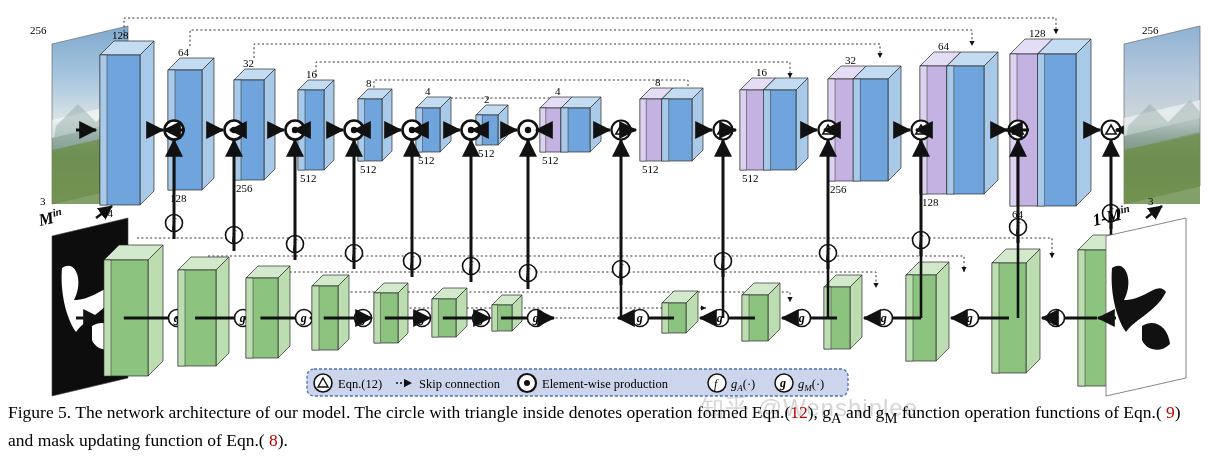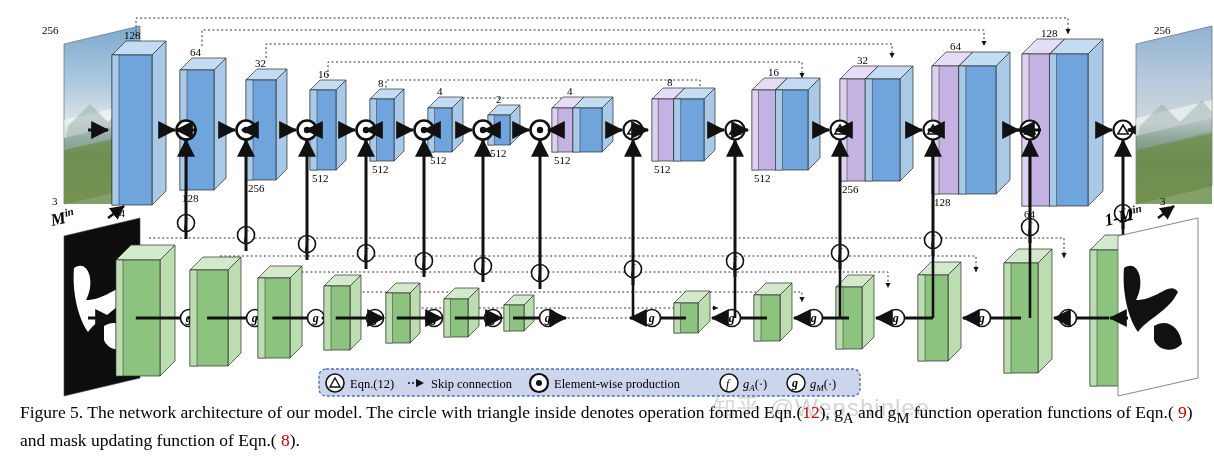--- a/index.html
+++ b/index.html
@@ -1,18 +1,18 @@
 <!DOCTYPE html>
 <html><head>
 <meta charset="utf-8">
 <style>
   html,body{margin:0;padding:0;background:#ffffff;}
   body{width:1214px;height:465px;position:relative;overflow:hidden;
        font-family:"Liberation Serif", serif;color:#000;}
-  #figure{position:absolute;left:12px;top:0;width:988px;height:465px;}
+  #figure{position:absolute;left:0;top:0;width:988px;height:465px;}
   svg#scene{position:absolute;left:0;top:0;}
   .cap{position:absolute;left:8px;top:400px;width:1200px;
        font-family:"Liberation Serif", serif;font-size:17.5px;line-height:1.42;
        color:#000;}
   .cap .red{color:#c00000;}
   .wm{position:absolute;left:700px;top:392px;font-family:"Liberation Sans",sans-serif;
       font-size:24px;color:rgba(150,150,150,0.40);letter-spacing:1px;
       pointer-events:none;white-space:nowrap;}
   .lbl{font-family:"Liberation Serif",serif;font-size:11px;fill:#000;}
   .legtxt{font-family:"Liberation Serif",serif;font-size:12.5px;fill:#000;}

